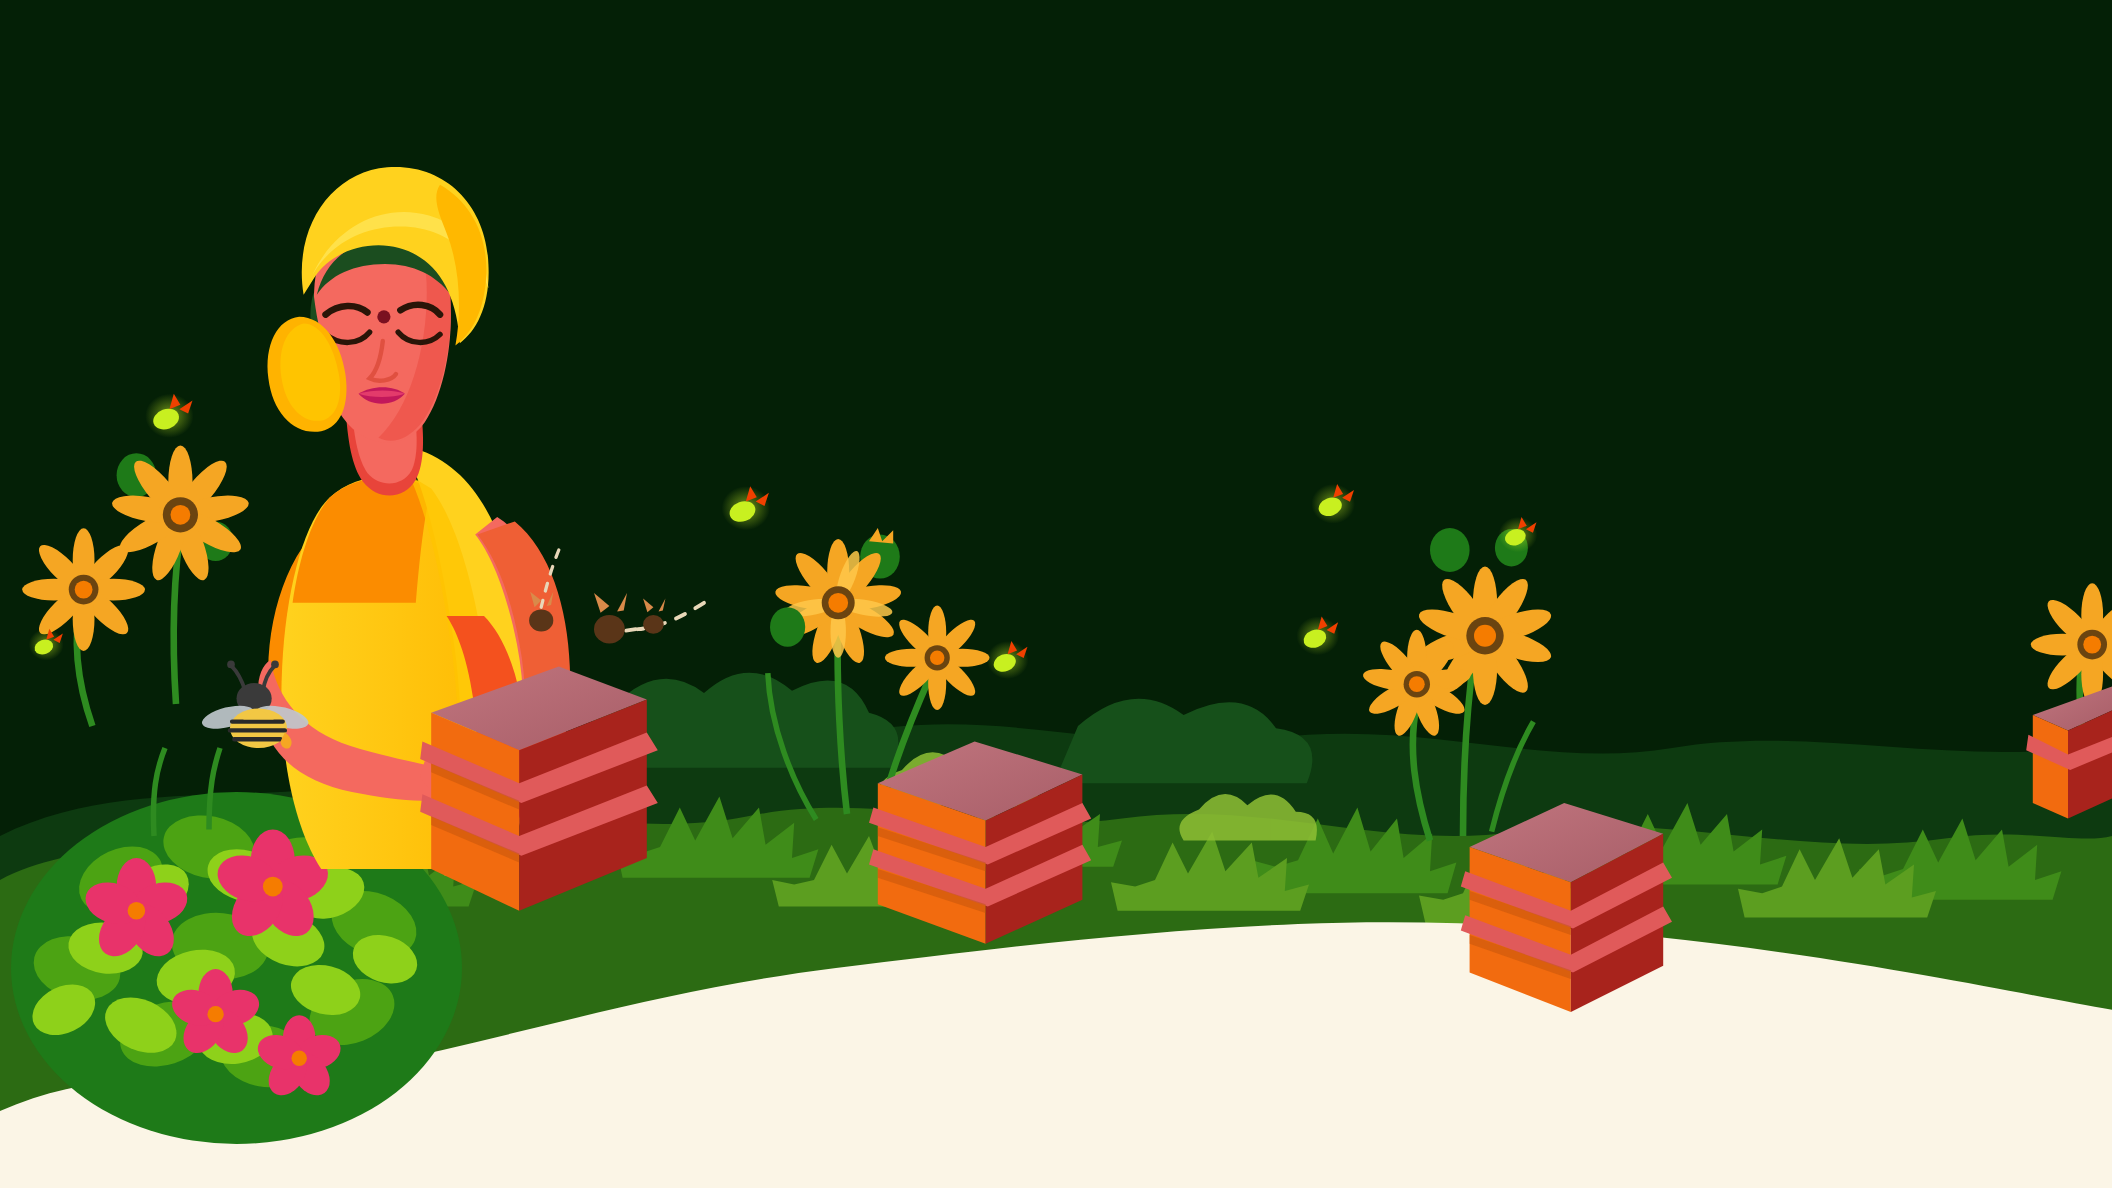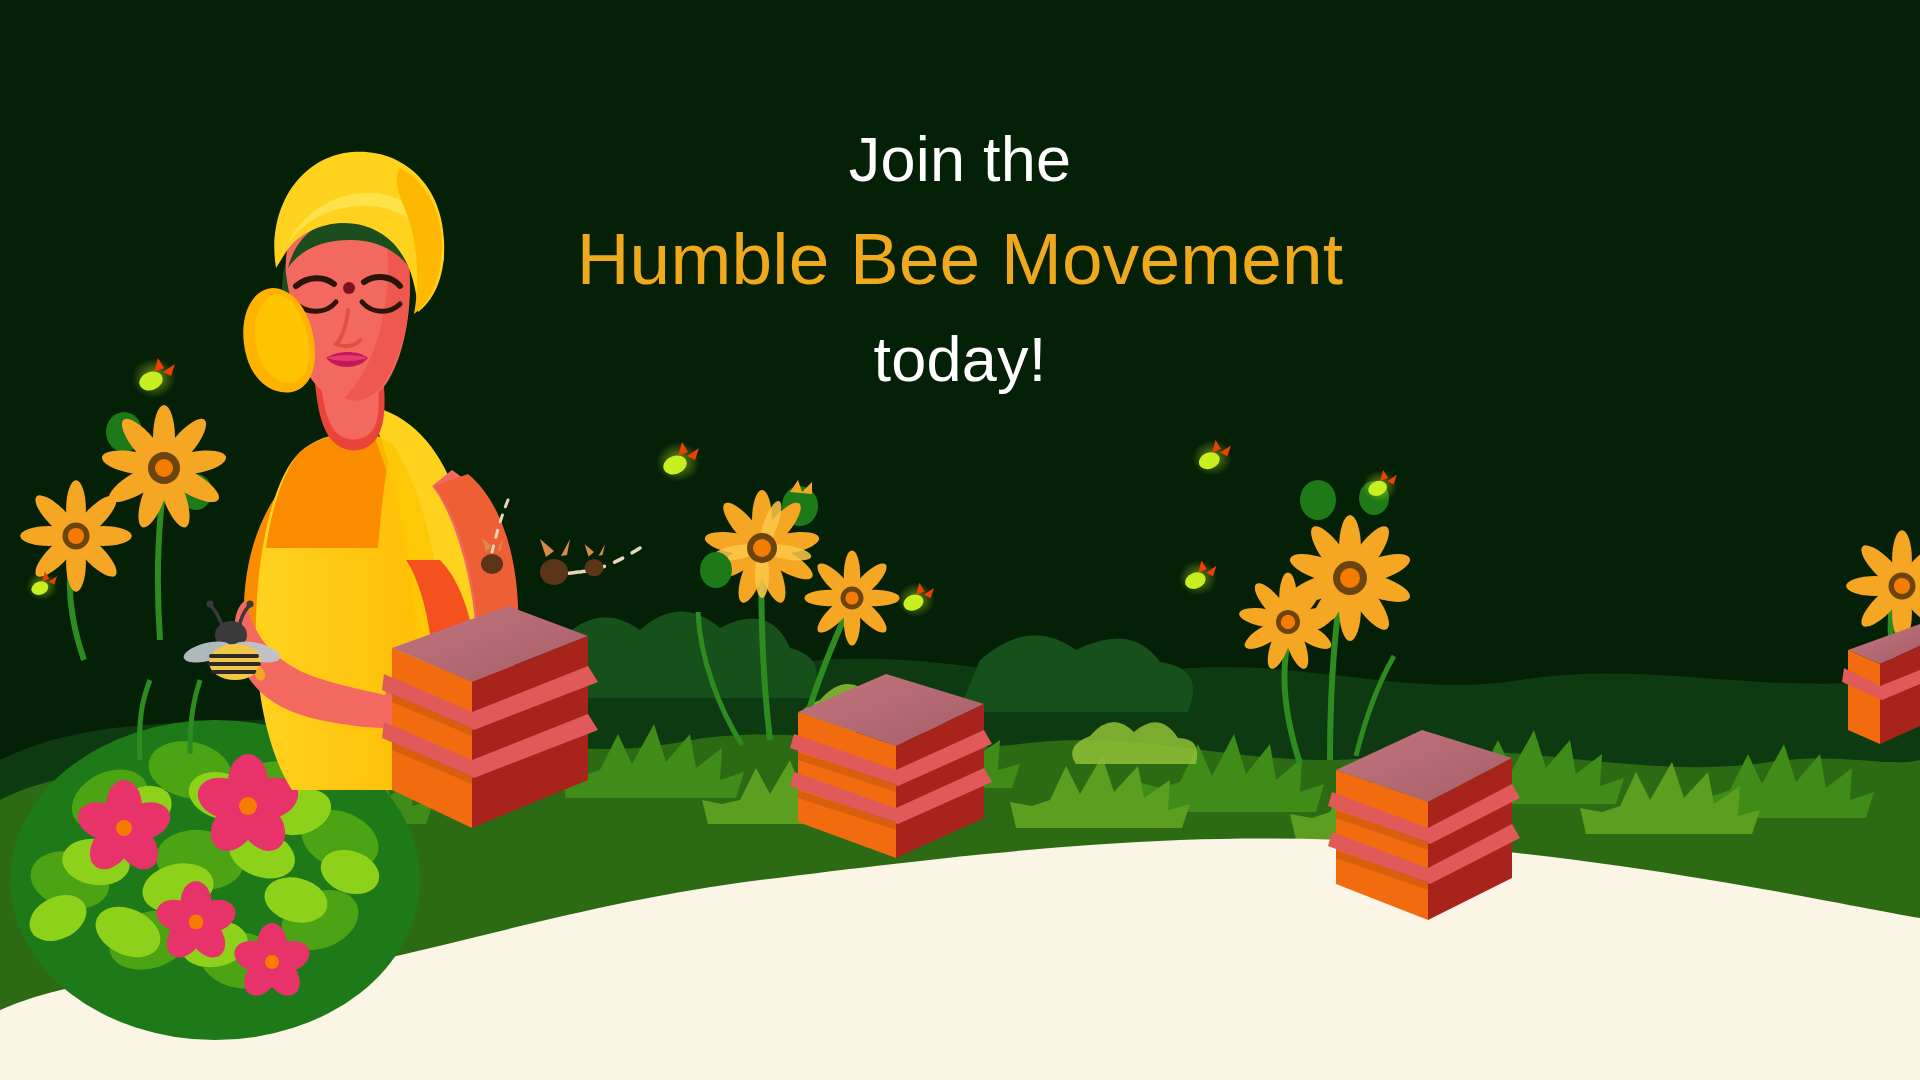--- a/index.html
+++ b/index.html
@@ -538,19 +538,14 @@
         <ellipse rx="22" ry="20" fill="url(#gGlow)" opacity="0.5"></ellipse>
         <path d="M0 -6 l4 -14 l6 10 Z" fill="#F04000"></path>
         <path d="M9 -6 l12 -8 l-4 12 Z" fill="#F04000"></path>
         <ellipse cx="-3" cy="3" rx="12" ry="9" transform="rotate(-20 -3 3)" fill="#C8F020"></ellipse>
       </g>
     </g>
 
   </svg>
   </div>
 
-  <div class="headline">
-    <span class="line line-1">Join the</span>
-    <span class="line line-2">Humble Bee Movement</span>
-    <span class="line line-3">today!</span>
-  </div>
 
 </div>
 
 </body></html>

